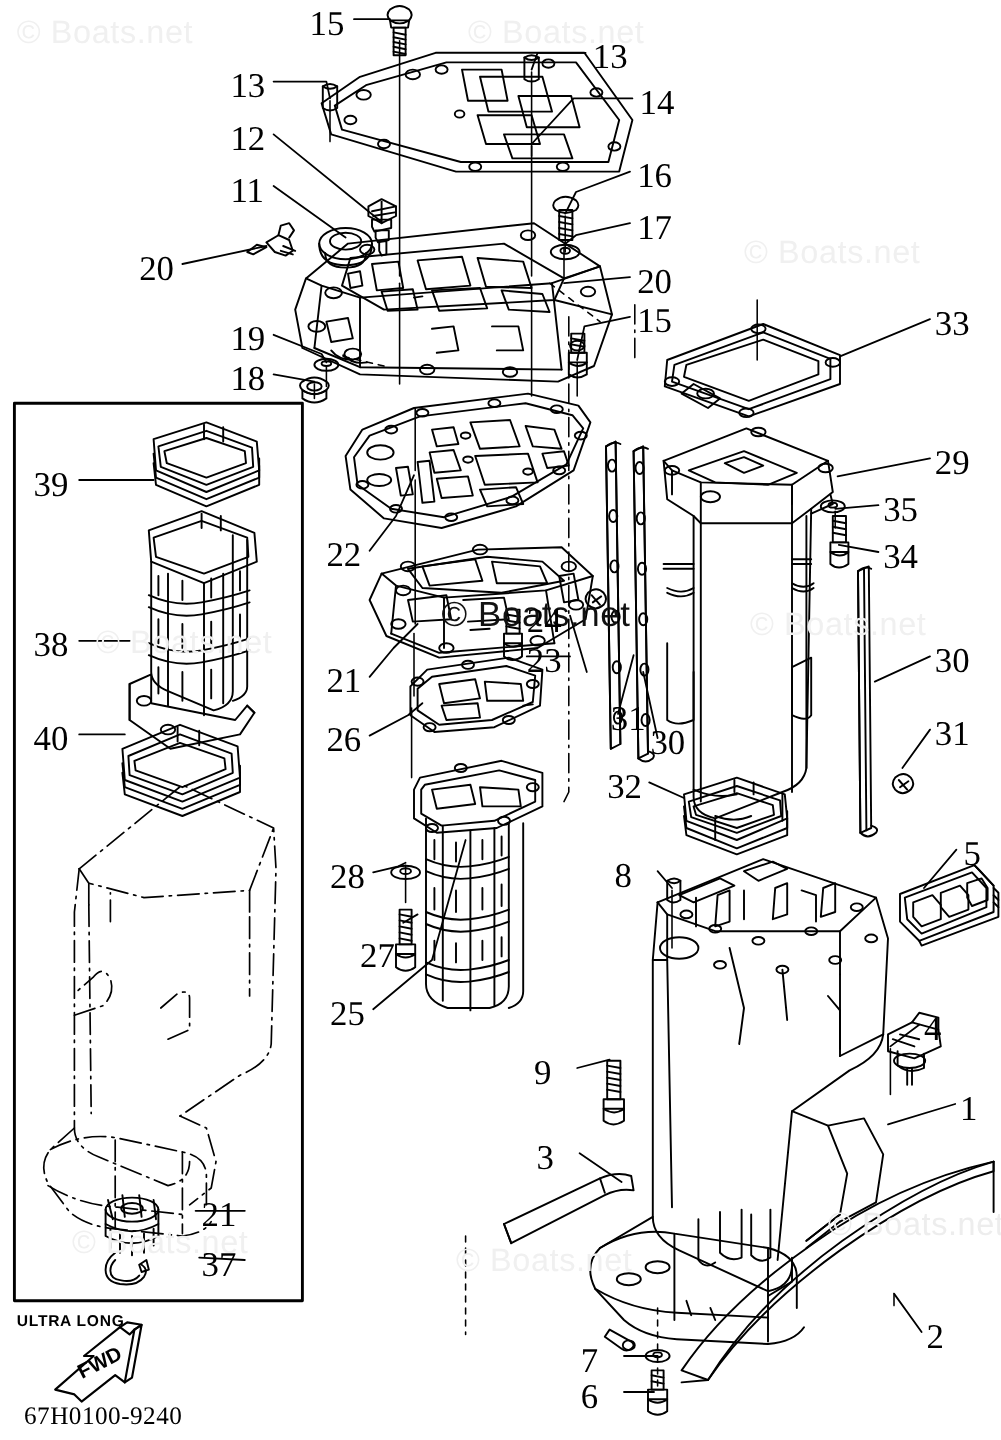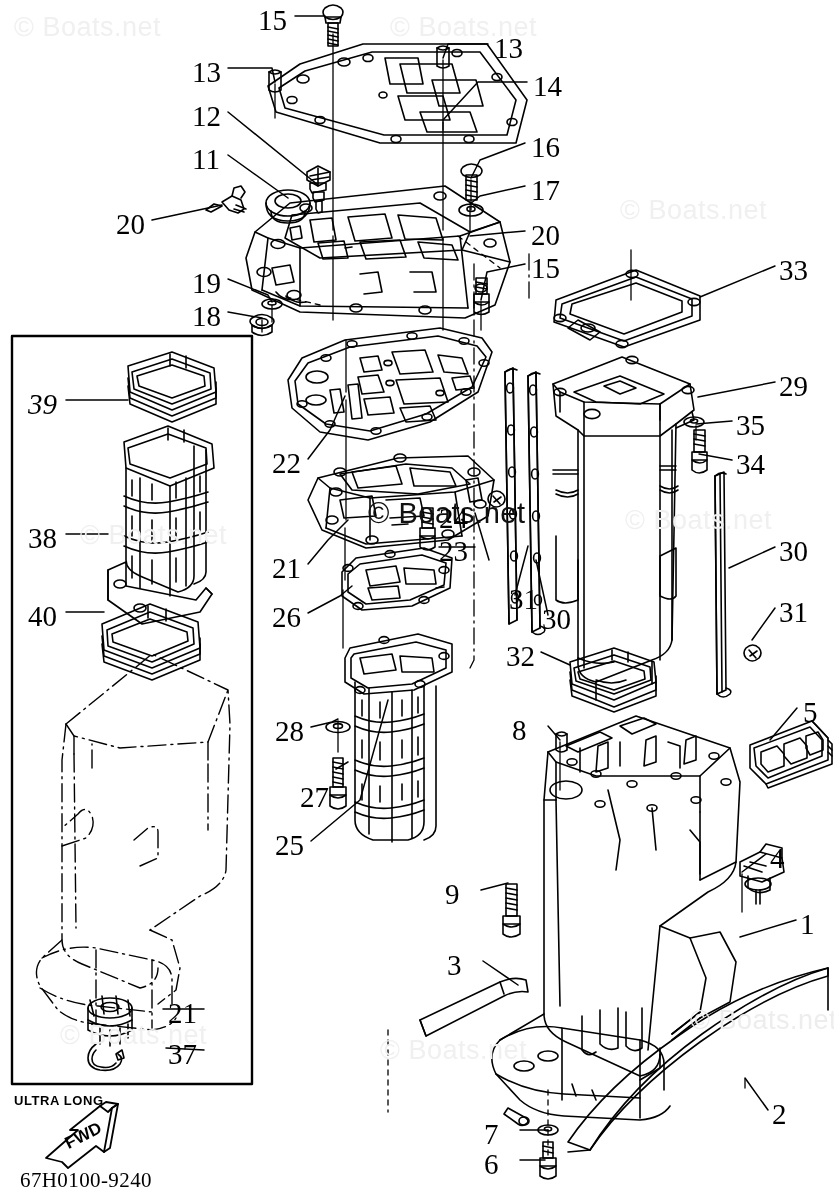--- a/index.html
+++ b/index.html
@@ -638,21 +638,21 @@
       <div class="cn" style="left: 192px; top: 143px;">11</div>
       <div class="cn" style="left: 531px; top: 131px;">16</div>
       <div class="cn" style="left: 531px; top: 174px;">17</div>
       <div class="cn" style="left: 116px; top: 208px;">20</div>
       <div class="cn" style="left: 531px; top: 219px;">20</div>
       <div class="cn" style="left: 779px; top: 254px;">33</div>
       <div class="cn" style="left: 531px; top: 252px;">15</div>
       <div class="cn" style="left: 192px; top: 267px;">19</div>
       <div class="cn" style="left: 192px; top: 300px;">18</div>
       <div class="cn" style="left: 779px; top: 370px;">29</div>
-      <div class="cn" style="left: 28px; top: 388px; font-style: italic;">39</div>
+      <div class="cn" style="left: 28px; top: 388px;">39</div>
       <div class="cn" style="left: 736px; top: 409px;">35</div>
       <div class="cn" style="left: 736px; top: 448px;">34</div>
       <div class="cn" style="left: 272px; top: 447px;">22</div>
       <div class="cn" style="left: 439px; top: 502px;">24</div>
       <div class="cn" style="left: 28px; top: 522px;">38</div>
       <div class="cn" style="left: 779px; top: 535px;">30</div>
       <div class="cn" style="left: 439px; top: 535px;">23</div>
       <div class="cn" style="left: 272px; top: 552px;">21</div>
       <div class="cn" style="left: 509px; top: 583px;">31</div>
       <div class="cn" style="left: 542px; top: 603px;">30</div>

